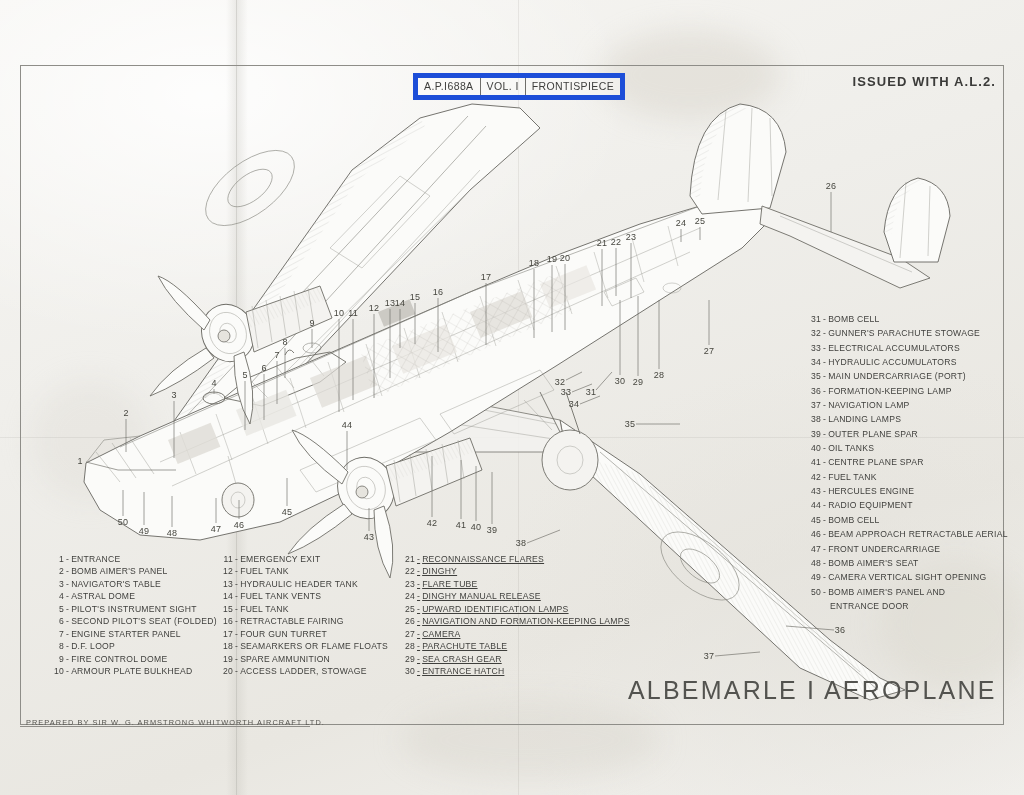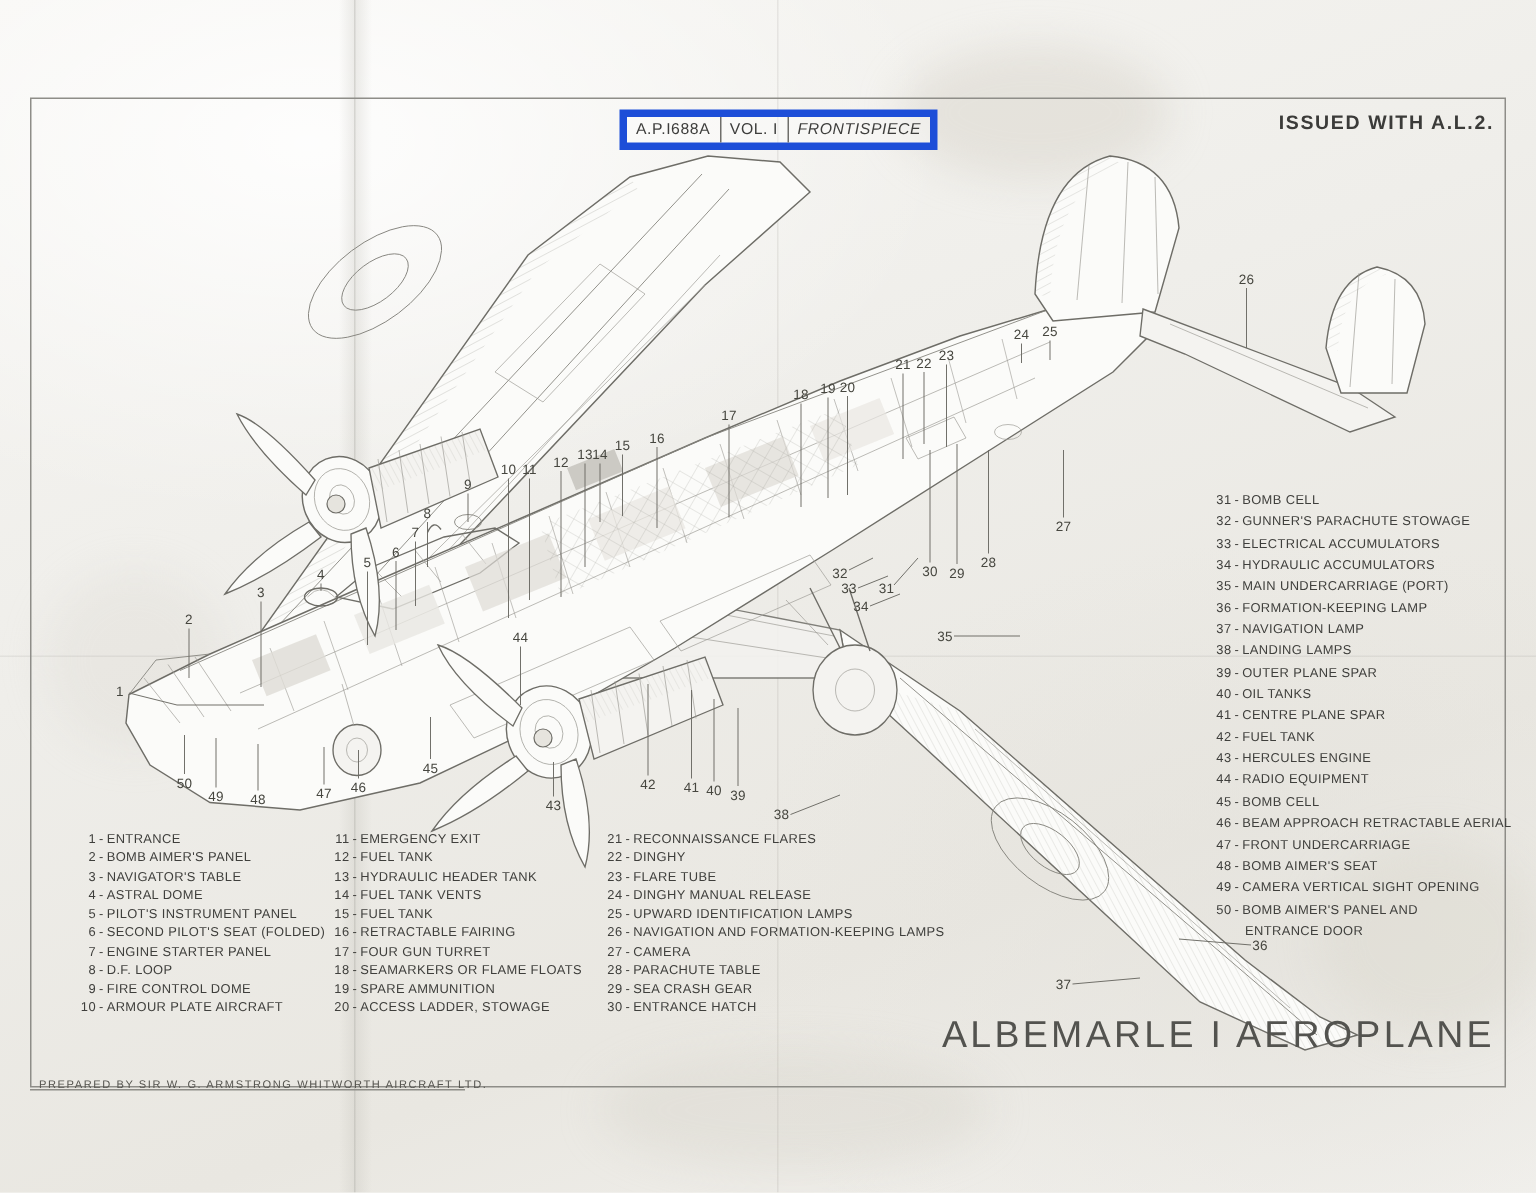--- a/index.html
+++ b/index.html
@@ -35,21 +35,21 @@
   #footer-rule{position:absolute;left:20px;top:726px;width:290px;border-top:1px solid #8e8d88;}
 
   
   #doc-ref{
     position:absolute;left:413px;top:73px;
     display:flex;border:5px solid #1d4ed8;
     font-size:10.5px;letter-spacing:.4px;color:#3e3e3c;
     background:rgba(255,255,255,.35);
   }
   #doc-ref > span{padding:2px 6px 3px 6px;border-right:1px solid #6f6e6a;white-space:nowrap;}
-  #doc-ref > span:last-child{border-right:none;font-style:italic;}
+  #doc-ref > span:last-child{border-right:none;}
   #issued{
     position:absolute;right:28px;top:74px;
     font-size:13px;font-weight:bold;letter-spacing:1.1px;color:#3b3b39;
   }
 
   
   #main-title{
     position:absolute;left:628px;top:676px;
     font-size:25px;letter-spacing:2.2px;color:#53534f;
     white-space:nowrap;
@@ -60,22 +60,22 @@
   }
 
   
   .legend{position:absolute;font-size:8.6px;letter-spacing:.26px;color:#3f3f3c;line-height:12.45px;}
   .legend .row{white-space:nowrap;}
   .legend .num{display:inline-block;width:15px;text-align:right;}
   .legend .dash{padding:0 2px;}
   .legend .cont{padding-left:24px;display:block;}
   #legend-c1{left:49px;top:553px;}
   #legend-c2{left:218px;top:553px;}
-  #legend-c3{left:400px;top:553px;}
-  #legend-c4{left:806px;top:326px;line-height:14.35px;}
+  #legend-c3{left:400px;top:553px;text-decoration:underline;}
+  #legend-c4{left:806px;top:312px;line-height:14.35px;}
 
   
   .callout{position:absolute;font-size:9px;color:#46463f;letter-spacing:.2px;
            transform:translate(-50%,-50%);white-space:nowrap;}
 
   
   #art{position:absolute;left:0;top:0;width:1024px;height:795px;pointer-events:none;}
   .lead{stroke:#6d6c66;stroke-width:.65;fill:none;}
   .ln{stroke:#6e6d67;fill:none;stroke-width:.9;}
   .ln-t{stroke:#87867f;fill:none;stroke-width:.6;}
@@ -415,26 +415,26 @@
     <div class="callout" style="left: 172px; top: 533px;">48</div>
     <div class="callout" style="left: 144px; top: 531px;">49</div>
     <div class="callout" style="left: 123px; top: 522px;">50</div>
   </div>
 
 <div class="legend" id="legend-c1">
     <div class="row"><span class="num">1</span><span class="dash">-</span><span>ENTRANCE</span></div>
     <div class="row"><span class="num">2</span><span class="dash">-</span><span>BOMB AIMER'S PANEL</span></div>
     <div class="row"><span class="num">3</span><span class="dash">-</span><span>NAVIGATOR'S TABLE</span></div>
     <div class="row"><span class="num">4</span><span class="dash">-</span><span>ASTRAL DOME</span></div>
-    <div class="row"><span class="num">5</span><span class="dash">-</span><span>PILOT'S INSTRUMENT PANEL</span></div>
+    <div class="row"><span class="num">5</span><span class="dash">-</span><span>PILOT'S INSTRUMENT SIGHT</span></div>
     <div class="row"><span class="num">6</span><span class="dash">-</span><span>SECOND PILOT'S SEAT (FOLDED)</span></div>
     <div class="row"><span class="num">7</span><span class="dash">-</span><span>ENGINE STARTER PANEL</span></div>
     <div class="row"><span class="num">8</span><span class="dash">-</span><span>D.F. LOOP</span></div>
     <div class="row"><span class="num">9</span><span class="dash">-</span><span>FIRE CONTROL DOME</span></div>
-    <div class="row"><span class="num">10</span><span class="dash">-</span><span>ARMOUR PLATE AIRCRAFT</span></div>
+    <div class="row"><span class="num">10</span><span class="dash">-</span><span>ARMOUR PLATE BULKHEAD</span></div>
   </div>
 <div class="legend" id="legend-c2">
     <div class="row"><span class="num">11</span><span class="dash">-</span><span>EMERGENCY EXIT</span></div>
     <div class="row"><span class="num">12</span><span class="dash">-</span><span>FUEL TANK</span></div>
     <div class="row"><span class="num">13</span><span class="dash">-</span><span>HYDRAULIC HEADER TANK</span></div>
     <div class="row"><span class="num">14</span><span class="dash">-</span><span>FUEL TANK VENTS</span></div>
     <div class="row"><span class="num">15</span><span class="dash">-</span><span>FUEL TANK</span></div>
     <div class="row"><span class="num">16</span><span class="dash">-</span><span>RETRACTABLE FAIRING</span></div>
     <div class="row"><span class="num">17</span><span class="dash">-</span><span>FOUR GUN TURRET</span></div>
     <div class="row"><span class="num">18</span><span class="dash">-</span><span>SEAMARKERS OR FLAME FLOATS</span></div>

